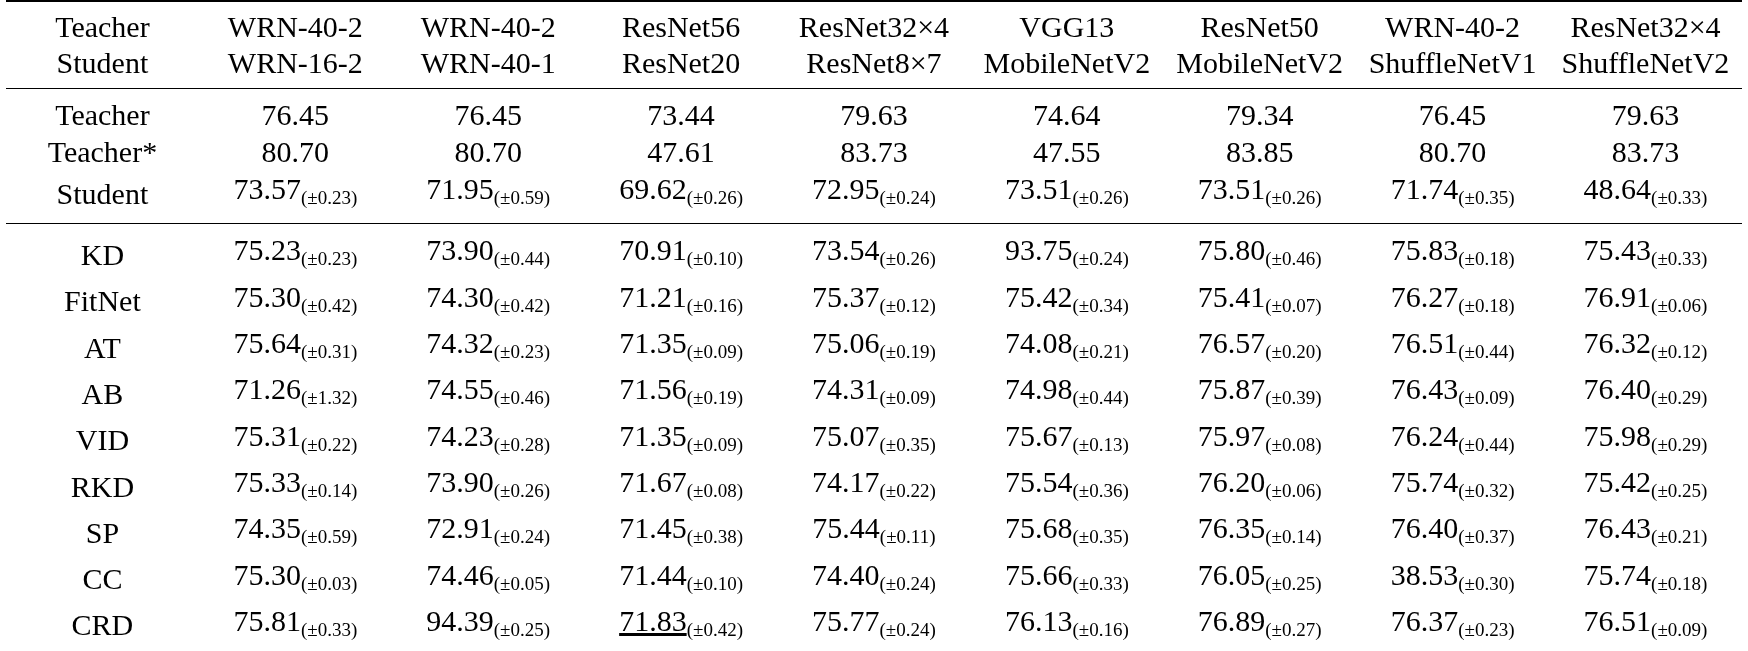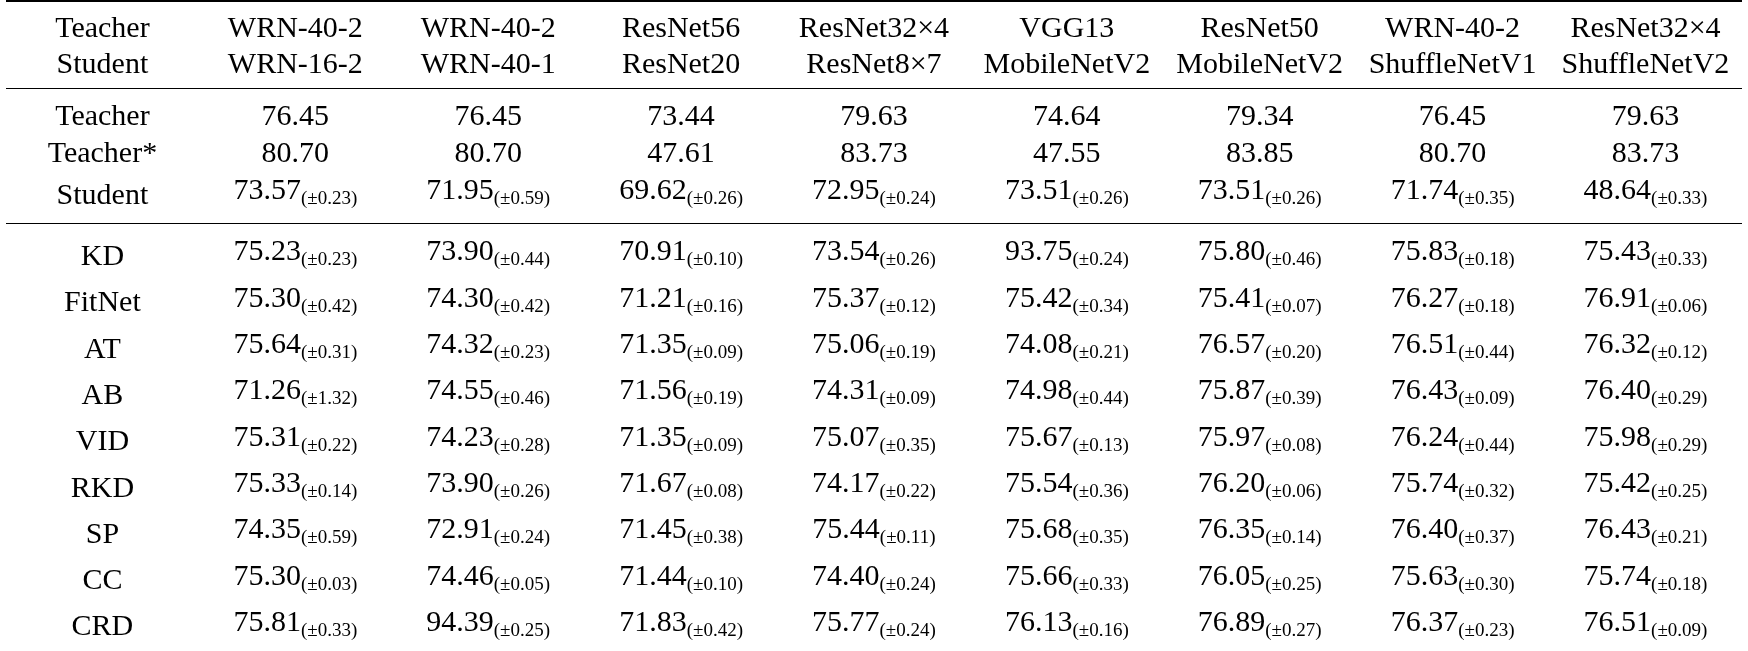--- a/index.html
+++ b/index.html
@@ -71,20 +71,21 @@
   }
   .num {
     font-size: 30px;
   }
   .std {
     font-size: 19px;
     vertical-align: -0.28em;
     letter-spacing: 0;
   }
   .underline .num {
+    text-decoration: underline;
     text-underline-offset: 2px;
   }
   .rowlabel {
     font-size: 30px;
   }
 </style>
 </head>
 <body>
 
 <div class="table-wrap">
@@ -247,21 +248,21 @@
           <td><span class="val"><span class="num">76.43</span><span class="std">(±0.21)</span></span></td>
         </tr>
         <tr class="data-row">
           <td class="col-label rowlabel">CC</td>
           <td><span class="val"><span class="num">75.30</span><span class="std">(±0.03)</span></span></td>
           <td><span class="val"><span class="num">74.46</span><span class="std">(±0.05)</span></span></td>
           <td><span class="val"><span class="num">71.44</span><span class="std">(±0.10)</span></span></td>
           <td><span class="val"><span class="num">74.40</span><span class="std">(±0.24)</span></span></td>
           <td><span class="val"><span class="num">75.66</span><span class="std">(±0.33)</span></span></td>
           <td><span class="val"><span class="num">76.05</span><span class="std">(±0.25)</span></span></td>
-          <td><span class="val"><span class="num">75.63</span><span class="std">(±0.30)</span></span></td>
+          <td><span class="val"><span class="num">38.53</span><span class="std">(±0.30)</span></span></td>
           <td><span class="val"><span class="num">75.74</span><span class="std">(±0.18)</span></span></td>
         </tr>
         <tr class="data-row">
           <td class="col-label rowlabel">CRD</td>
           <td><span class="val"><span class="num">75.81</span><span class="std">(±0.33)</span></span></td>
           <td><span class="val"><span class="num">94.39</span><span class="std">(±0.25)</span></span></td>
           <td><span class="val underline"><span class="num">71.83</span><span class="std">(±0.42)</span></span></td>
           <td><span class="val"><span class="num">75.77</span><span class="std">(±0.24)</span></span></td>
           <td><span class="val"><span class="num">76.13</span><span class="std">(±0.16)</span></span></td>
           <td><span class="val"><span class="num">76.89</span><span class="std">(±0.27)</span></span></td>

